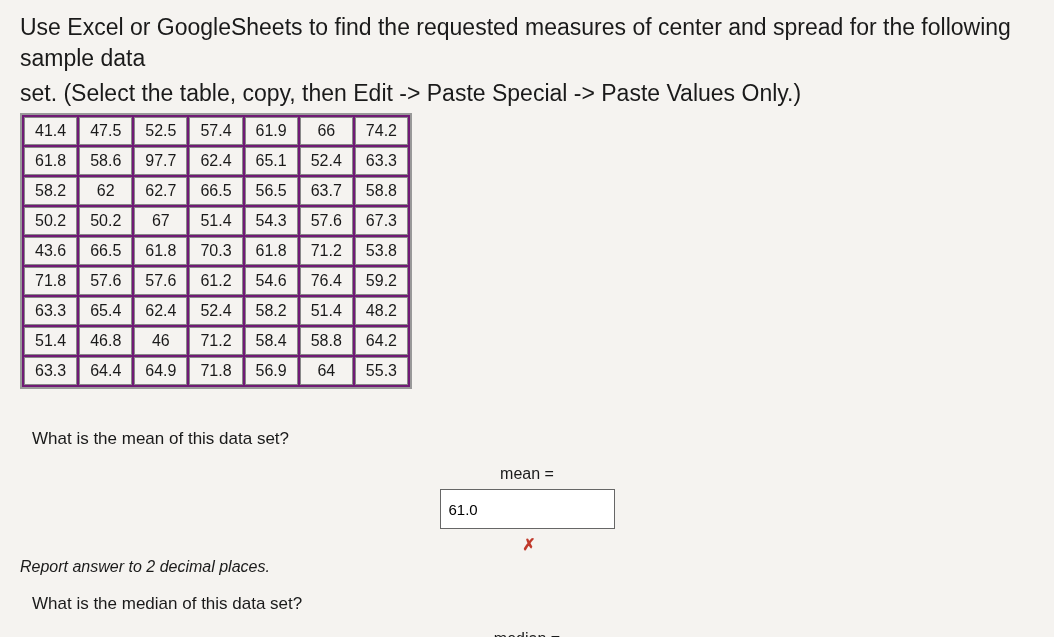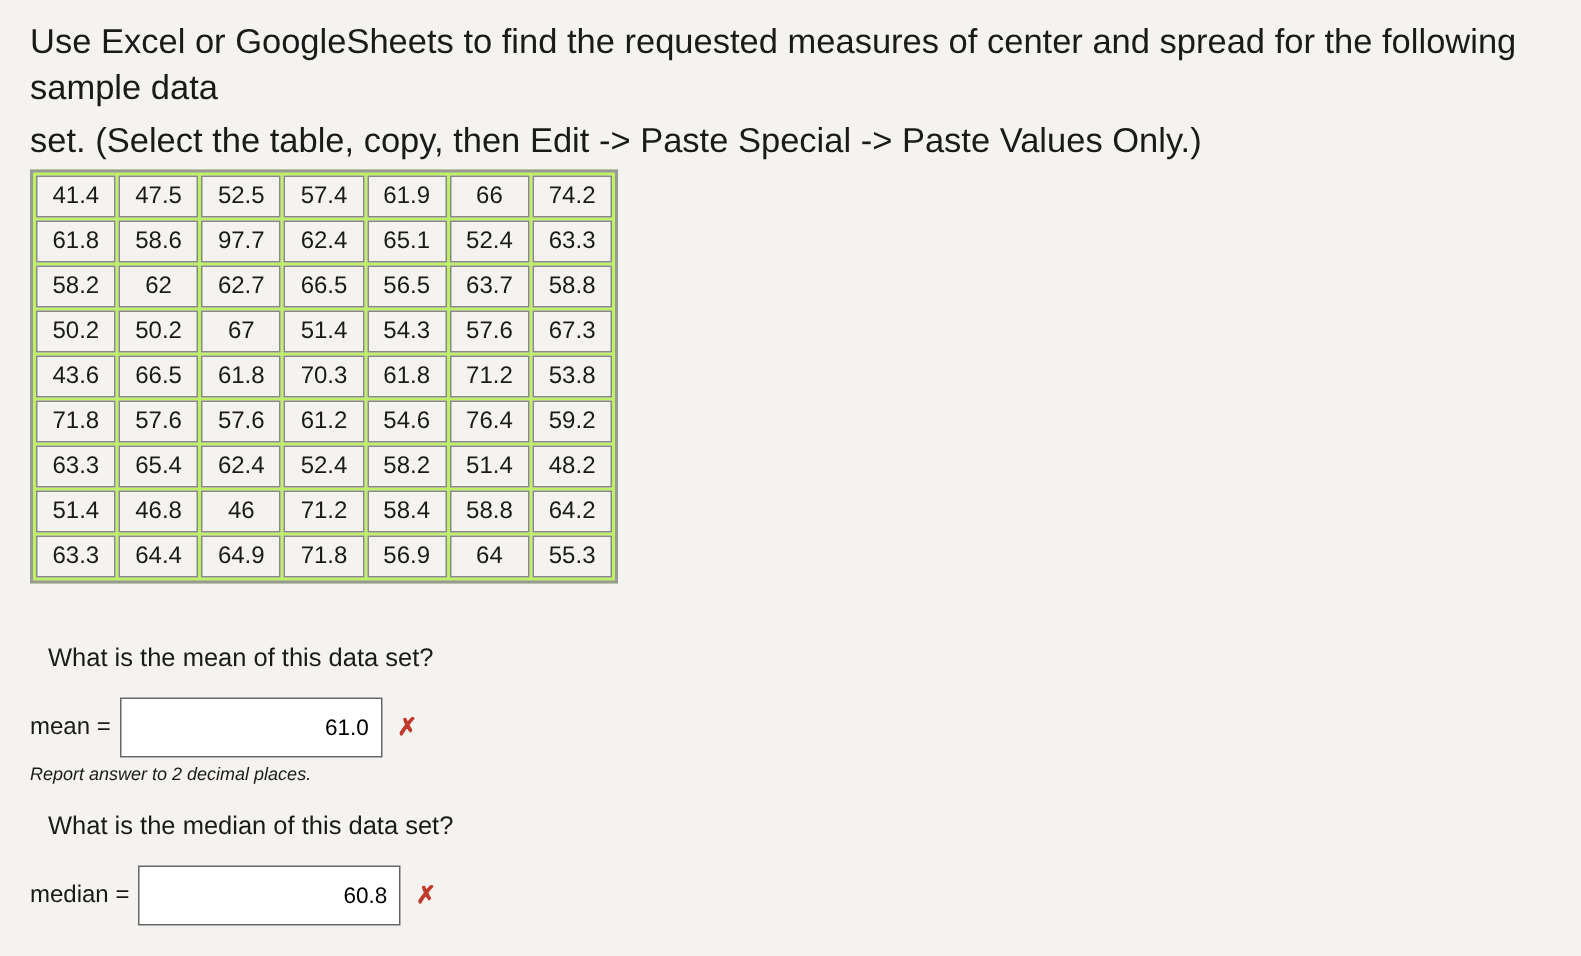--- a/index.html
+++ b/index.html
@@ -12,64 +12,64 @@
     }
     .instruction {
       font-size: 23px;
       line-height: 1.35;
       margin-bottom: 4px;
     }
     .data-table {
       border-collapse: separate;
       border-spacing: 2px;
       border: 2px solid #999;
-      background: #bef264;
+      background: #701a75;
       margin-bottom: 40px;
     }
     .data-table td {
       border: 1px solid #888;
       background: #f5f3f0;
       padding: 4px 10px;
       text-align: center;
       font-size: 16px;
       min-width: 46px;
       height: 28px;
     }
     .question {
       font-size: 17px;
       margin: 18px 0 16px 12px;
     }
     .answer-row {
       display: flex;
       align-items: center;
       gap: 6px;
       margin-bottom: 4px;
+      flex-direction: column;
     }
     .answer-label {
       font-size: 16px;
     }
     .answer-input {
       border: 1px solid #666;
       background: #fff;
       font-size: 15px;
       padding: 19px 8px;
       width: 175px;
       height: 26px;
       font-family: inherit;
-      text-align: right;
     }
     .feedback-x {
       color: #c0392b;
       font-weight: bold;
       font-size: 16px;
       margin-left: 4px;
     }
     .note {
       font-style: italic;
-      font-size: 12px;
+      font-size: 16px;
       margin-bottom: 8px;
     }
   </style>
 </head>
 <body>
 
 <div class="instruction">Use Excel or GoogleSheets to find the requested measures of center and spread for the following sample data</div>
 <div class="instruction">set.  (Select the table, copy, then Edit -&gt; Paste Special -&gt; Paste Values Only.)</div>
 
 <table class="data-table">

